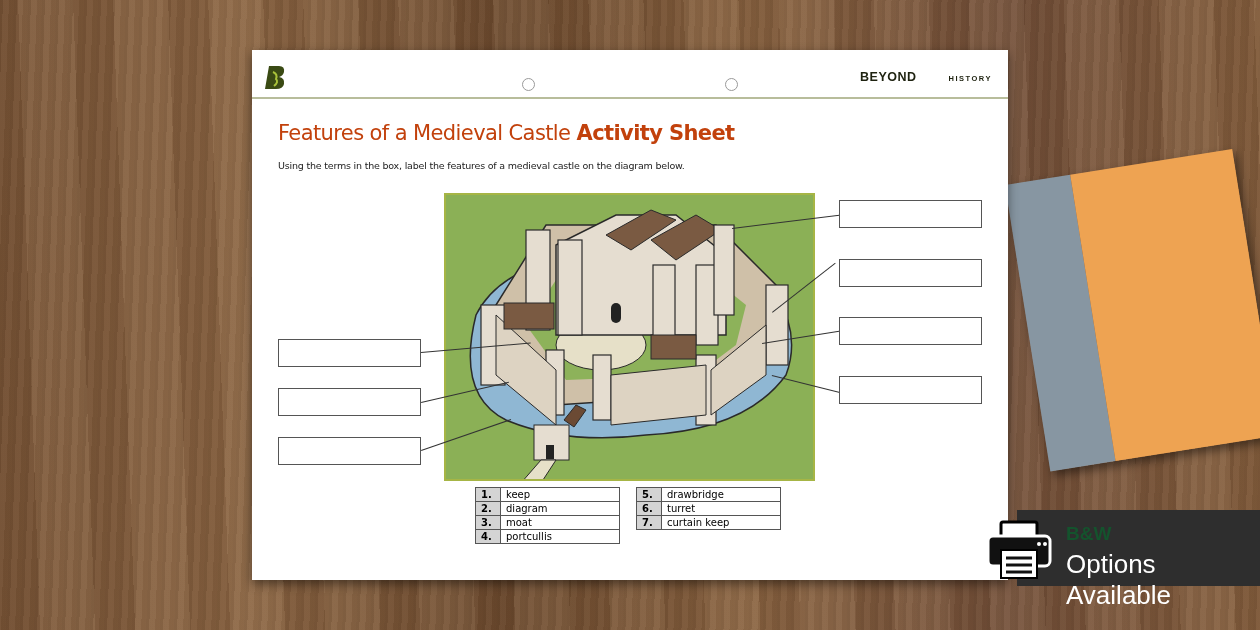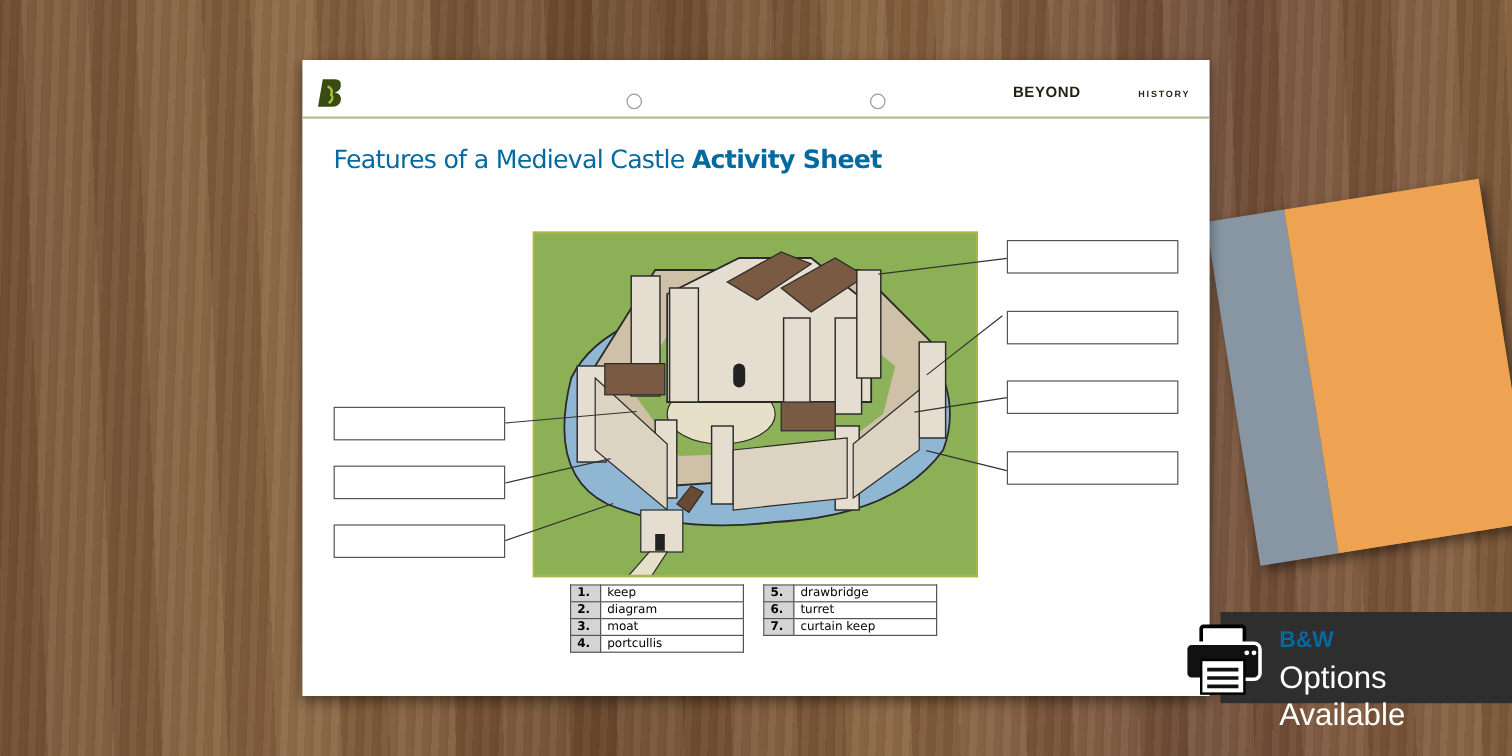--- a/index.html
+++ b/index.html
@@ -12,37 +12,37 @@
     font-family:"Liberation Sans", sans-serif;
   }
   .sheet {
     position:absolute; left:252px; top:50px; width:756px; height:530px;
     background:#fff; box-shadow:0 4px 10px rgba(0,0,0,0.45);
   }
   .sheet-header { position:absolute; left:0; top:0; width:100%; height:47px; border-bottom:2px solid #b8bd9b; }
   .logo { position:absolute; left:13px; top:14px; width:22px; height:26px; }
   .hole { position:absolute; top:28px; width:13px; height:13px; border:1.5px solid #9a9a9a; border-radius:50%; box-sizing:border-box; }
   .brand { position:absolute; right:16px; top:20px; font-size:12.5px; font-weight:bold; color:#1e2210; letter-spacing:0.5px; }
-  .brand small { font-size:7.5px; letter-spacing:1.5px; margin-left:19px;padding-left:29px; }
-  .title { position:absolute; left:26px; top:71px; font-size:21px; color:#0369a1; font-family:"DejaVu Sans", sans-serif; letter-spacing:-0.6px; }
+  .brand small { font-size:7.5px; letter-spacing:1.5px; margin-left:3px;padding-left:29px; }
+  .title { position:absolute; left:26px; top:71px; font-size:21px; color:#c2410c; font-family:"DejaVu Sans", sans-serif; letter-spacing:-0.6px; }
   .title b { font-weight:bold; }
   .instr { position:absolute; left:26px; top:110px; font-size:9.5px; color:#222; font-family:"DejaVu Sans", sans-serif; letter-spacing:-0.2px; }
   .diagram { position:absolute; left:192px; top:143px; width:371px; height:288px; background:#8bb056; border:2px solid #a6b545; box-sizing:border-box; overflow:hidden; }
   .label-box { position:absolute; width:143px; height:28px; border:1px solid #555; box-sizing:border-box; background:#fff; }
   .leader { position:absolute; height:1px; background:#333; transform-origin:0 0; }
   table.terms { position:absolute; border-collapse:collapse; font-size:10px; font-family:"DejaVu Sans", sans-serif; }
   table.terms td { border:1px solid #555; height:13px; padding:0 5px; line-height:13px; }
   table.terms td.num { background:#d4d4d4; font-weight:bold; width:14px; }
   table.terms td.term { width:108px; }
   .book { position:absolute; left:1005px; top:185px; width:230px; height:290px; transform:rotate(-9deg); transform-origin:0 0; box-shadow:3px 5px 10px rgba(0,0,0,0.45); }
   .book .spine { position:absolute; left:0; top:0; width:66px; height:100%; background:#8796a2; }
   .book .cover { position:absolute; left:66px; top:0; right:0; height:100%; background:#eea352; }
   .bw-badge { position:absolute; left:1017px; top:510px; width:243px; height:76px; background:#2e2e2e; }
   .printer { position:absolute; left:985px; top:520px; width:68px; height:60px; }
-  .bw-title { position:absolute; left:1066px; top:523px; color:#0369a1; font-size:19px; font-weight:bold; }
+  .bw-title { position:absolute; left:1066px; top:523px; color:#14532d; font-size:19px; font-weight:bold; }
   .bw-sub { position:absolute; left:1066px; top:549px; color:#fff; font-size:26px; }
 </style>
 </head>
 <body>
 
 <div class="book">
   <div class="spine"></div>
   <div class="cover"></div>
 </div>
 
@@ -51,20 +51,21 @@
     <svg class="logo" viewBox="0 0 22 26">
       <path d="M4 2 L14 2 Q20 2 19 8 Q18 12 14 13 Q20 14 19 20 Q18 25 11 25 L0 25 Z" fill="#3a4a14"></path>
       <path d="M8 8 Q13 10 11 15 Q14 18 9 22" stroke="#a9c23a" stroke-width="2" fill="none"></path>
     </svg>
     <div class="hole" style="left:270px;"></div>
     <div class="hole" style="left:473px;"></div>
     <div class="brand"><span>BEYOND</span><small>HISTORY</small></div>
   </div>
 
   <div class="title"><span>Features of a Medieval Castle </span><b>Activity Sheet</b></div>
+  <div class="instr">Using the terms in the box, label the features of a medieval castle on the diagram below.</div>
 
   <div class="diagram">
     <svg width="371" height="288" viewBox="0 0 371 288">
       <rect width="371" height="288" fill="#8bb056"></rect>
       <path d="M30 120 Q10 200 60 225 Q120 250 200 240 Q300 235 340 180 Q355 140 330 100 Q300 60 180 55 Q60 60 30 120Z" fill="#8fb7d3" stroke="#2a2a2a" stroke-width="1.5"></path>
       <polygon points="50,110 100,30 270,30 330,90 320,160 260,200 110,210 50,160" fill="#cfc0a8" stroke="#2a2a2a" stroke-width="1.5"></polygon>
       <polygon points="80,130 120,70 250,70 300,110 290,150 250,180 120,185" fill="#8db25a"></polygon>
       <ellipse cx="155" cy="150" rx="45" ry="25" fill="#e6e0c8" stroke="#2a2a2a"></ellipse>
       <polygon points="110,50 170,20 230,20 280,60 280,140 110,140" fill="#e5ddd0" stroke="#2a2a2a" stroke-width="1.5"></polygon>
       <polygon points="160,40 205,15 230,25 185,55" fill="#7a5a42" stroke="#2a2a2a"></polygon>

